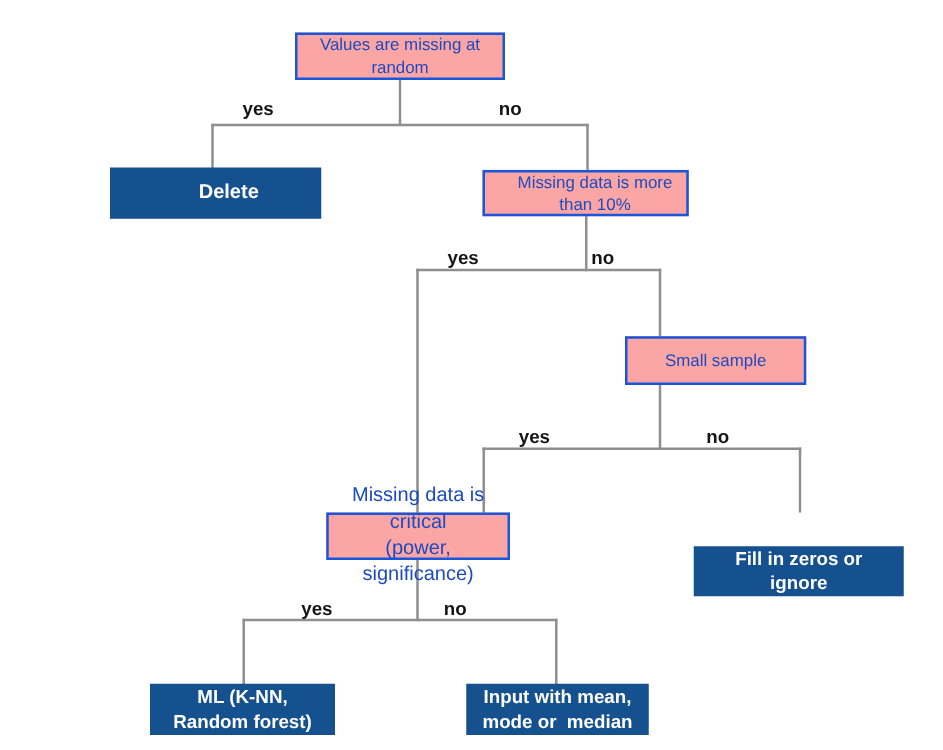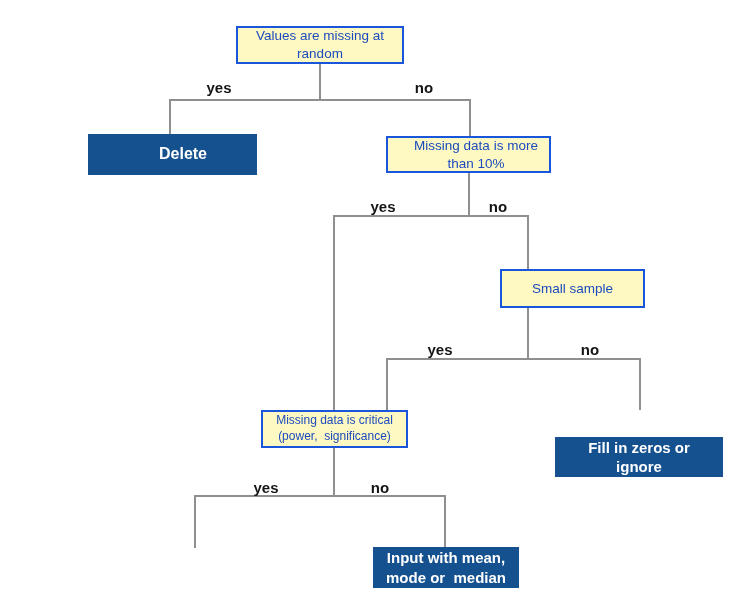--- a/index.html
+++ b/index.html
@@ -21,40 +21,40 @@
     align-items: center;
     justify-content: center;
     text-align: center;
     box-sizing: border-box;
   }
   .node .node-label {
     white-space: pre-wrap;
     line-height: 1.3;
   }
   .decision {
-    background: #fef9c3;
+    background: #fca5a5;
     border: 2px solid var(--node-border-blue, #1a56db);
     color: var(--node-text-blue, #1c4bbe);
     font-size: 13.5px;
     font-weight: 400;
   }
   .action {
     background: var(--filled-node-blue, #15508f);
     color: var(--filled-node-text, #ffffff);
     font-size: 15px;
     font-weight: 700;
   }
   .line {
     position: absolute;
     background: var(--connector-gray, #8f8f8f);
   }
   .edge-label {
     position: absolute;
     width: 50px;
-    text-align: center;
+    text-align: left;
     font-size: 15px;
     font-weight: 700;
     color: var(--edge-label-black, #141414);
   }
 </style>
 </head>
 <body>
 
 <div class="canvas">
 
@@ -97,29 +97,33 @@
 
   <div class="node decision" style="left:386px; top:136px; width:165px; height:37px;padding-left:15px;">
     <span class="node-label">Missing data is more
 than 10%</span>
   </div>
 
   <div class="node decision" style="left:456px; top:269px; width:145px; height:39px;margin-left:44px;">
     <span class="node-label">Small sample</span>
   </div>
 
-  <div class="node decision" style="left:261px; top:410px; width:147px; height:38px; font-size:12px;">
+  <div class="node decision" style="left:261px; top:410px; width:147px; height:38px; font-size:16px;">
     <span class="node-label">Missing data is critical
 (power,  significance)</span>
   </div>
 
   <div class="node action" style="left:555px; top:409px; width:168px; height:40px;margin-top:28px;">
     <span class="node-label">Fill in zeros or
 ignore</span>
   </div>
 
+  <div class="node action" style="left:120px; top:547px; width:148px; height:41px;">
+    <span class="node-label">ML (K-NN,
+Random forest)</span>
+  </div>
 
   <div class="node action" style="left:373px; top:547px; width:146px; height:41px;justify-content:center;">
     <span class="node-label">Input with mean,
 mode or  median</span>
   </div>
 
 </div>
 
 </body></html>

